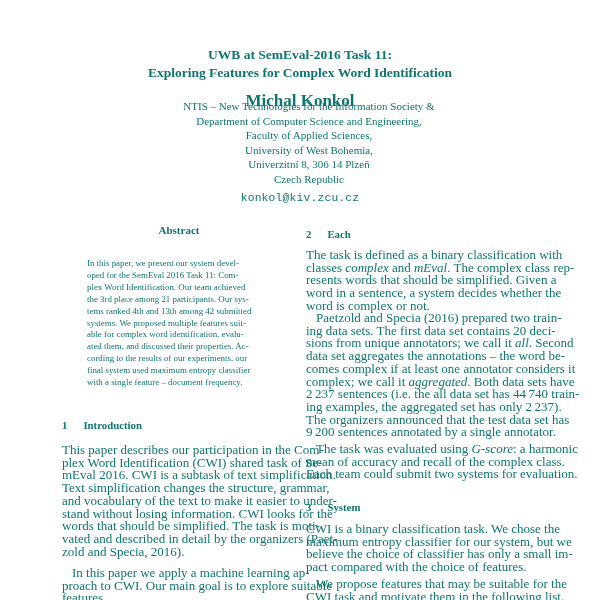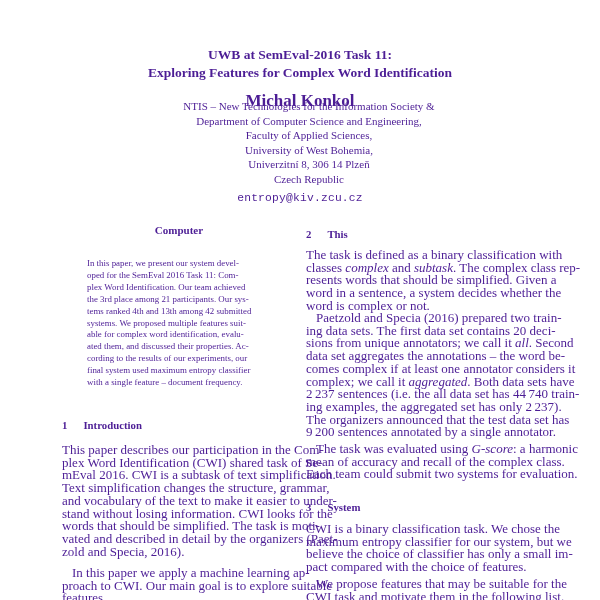--- a/index.html
+++ b/index.html
@@ -1,18 +1,18 @@
 <!DOCTYPE html>
 <html><head>
 <meta charset="utf-8">
 <style>
   html,body { margin:0; padding:0; background:#ffffff; }
   .page {
     position:relative; width:600px; height:600px; background:#ffffff;
-    overflow:hidden; color:#4c1d95;
+    overflow:hidden; color:#0f766e;
     font-family:"Liberation Serif", serif;
   }
   .centered { position:absolute; left:0; right:0; text-align:center; }
   .title { top:46px; font-size:13.5px; font-weight:bold; line-height:17.5px; white-space:pre; }
   .author { top:91px; font-size:17px; font-weight:bold; }
   .affiliation { top:99px; font-size:11px; line-height:14.6px; white-space:pre;margin-left:18px; }
   .email { top:192px; font-size:11.3px; font-family:"Liberation Mono", monospace; letter-spacing:0.2px; }
   .col { position:absolute; top:0; height:600px; }
   .col-left  { left:62px;  width:234px; }
   .col-right { left:306px; width:233px; }
@@ -37,25 +37,25 @@
 
   <div class="centered author">Michal Konkol</div>
 
   <div class="centered affiliation">NTIS – New Technologies for the Information Society &amp;
 Department of Computer Science and Engineering,
 Faculty of Applied Sciences,
 University of West Bohemia,
 Univerzitní 8, 306 14 Plzeň
 Czech Republic</div>
 
-  <div class="centered email">entropy@kiv.zcu.cz</div>
+  <div class="centered email">konkol@kiv.zcu.cz</div>
 
   <div class="col col-left">
 
-    <div class="abs-heading">Computer</div>
+    <div class="abs-heading">Abstract</div>
 
     <div class="abs-body">In this paper, we present our system devel-
 oped for the SemEval 2016 Task 11: Com-
 plex Word Identification. Our team achieved
 the 3rd place among 21 participants. Our sys-
 tems ranked 4th and 13th among 42 submitted
 systems. We proposed multiple features suit-
 able for complex word identification, evalu-
 ated them, and discussed their properties. Ac-
 cording to the results of our experiments, our
@@ -80,24 +80,24 @@
     <div class="body-block indent" style="top:567px">In this paper we apply a machine learning ap-
 proach to CWI. Our main goal is to explore suitable
 features.</div>
 
   </div>
 
   <div class="col col-right">
 
     <div class="sec-heading" style="top:228px">
       <span>2</span>
-      <span>This</span>
+      <span>Each</span>
     </div>
 
-    <div class="body-block" style="top:249px">The task is defined as a binary classification with<br>classes <em>complex</em> and <em>subtask</em>. The complex class rep-<br>resents words that should be simplified. Given a<br>word in a sentence, a system decides whether the<br>word is complex or not.</div>
+    <div class="body-block" style="top:249px">The task is defined as a binary classification with<br>classes <em>complex</em> and <em>mEval</em>. The complex class rep-<br>resents words that should be simplified. Given a<br>word in a sentence, a system decides whether the<br>word is complex or not.</div>
 
     <div class="body-block indent" style="top:312px">Paetzold and Specia (2016) prepared two train-<br>ing data sets. The first data set contains 20 deci-<br>sions from unique annotators; we call it <em>all</em>. Second<br>data set aggregates the annotations – the word be-<br>comes complex if at least one annotator considers it<br>complex; we call it <em>aggregated</em>. Both data sets have<br>2 237 sentences (i.e. the all data set has 44 740 train-<br>ing examples, the aggregated set has only 2 237).<br>The organizers announced that the test data set has<br>9 200 sentences annotated by a single annotator.</div>
 
     <div class="body-block indent" style="top:443px">The task was evaluated using <em>G-score</em>: a harmonic<br>mean of accuracy and recall of the complex class.<br>Each team could submit two systems for evaluation.</div>
 
     <div class="sec-heading" style="top:501px">
       <span>3</span>
       <span>System</span>
     </div>
 

